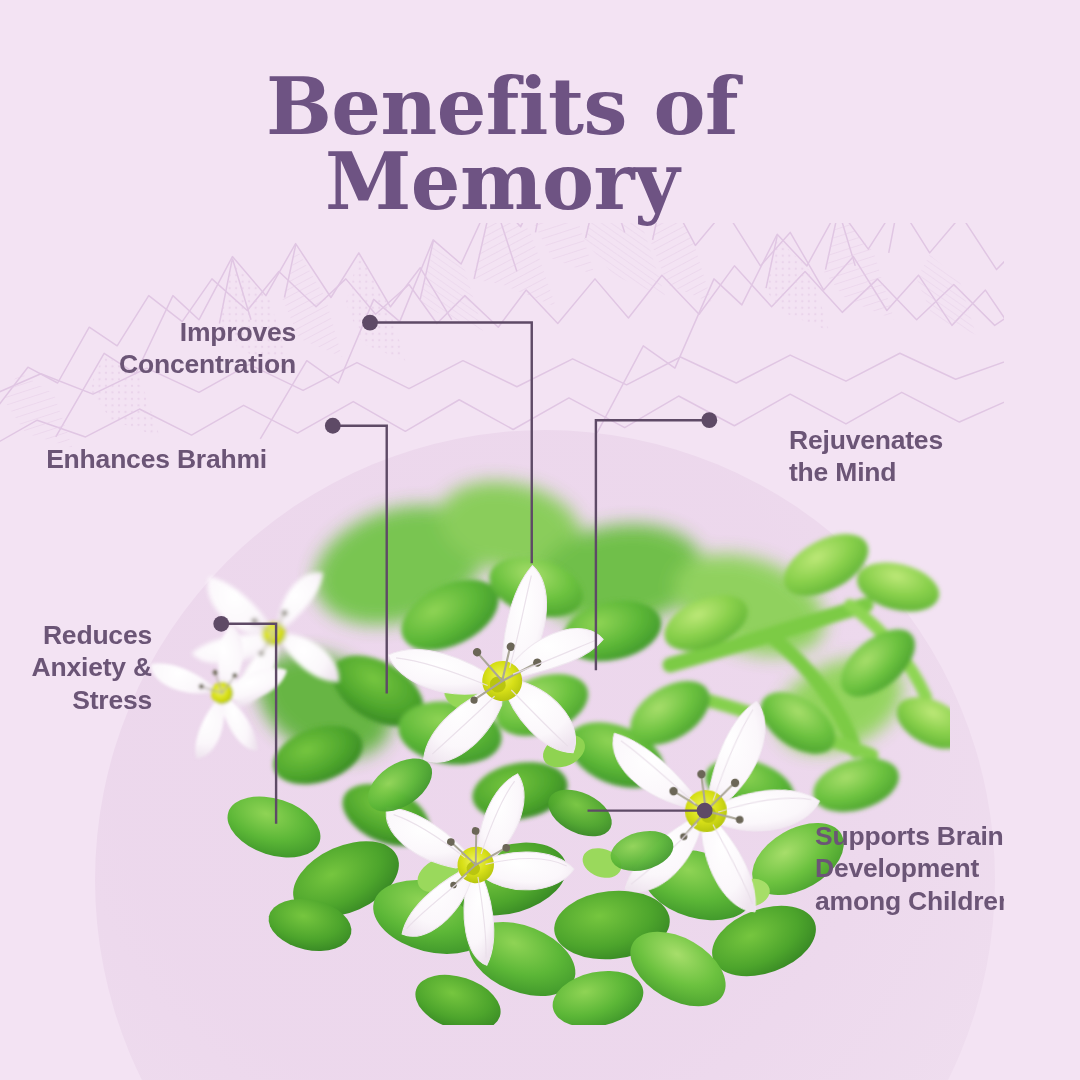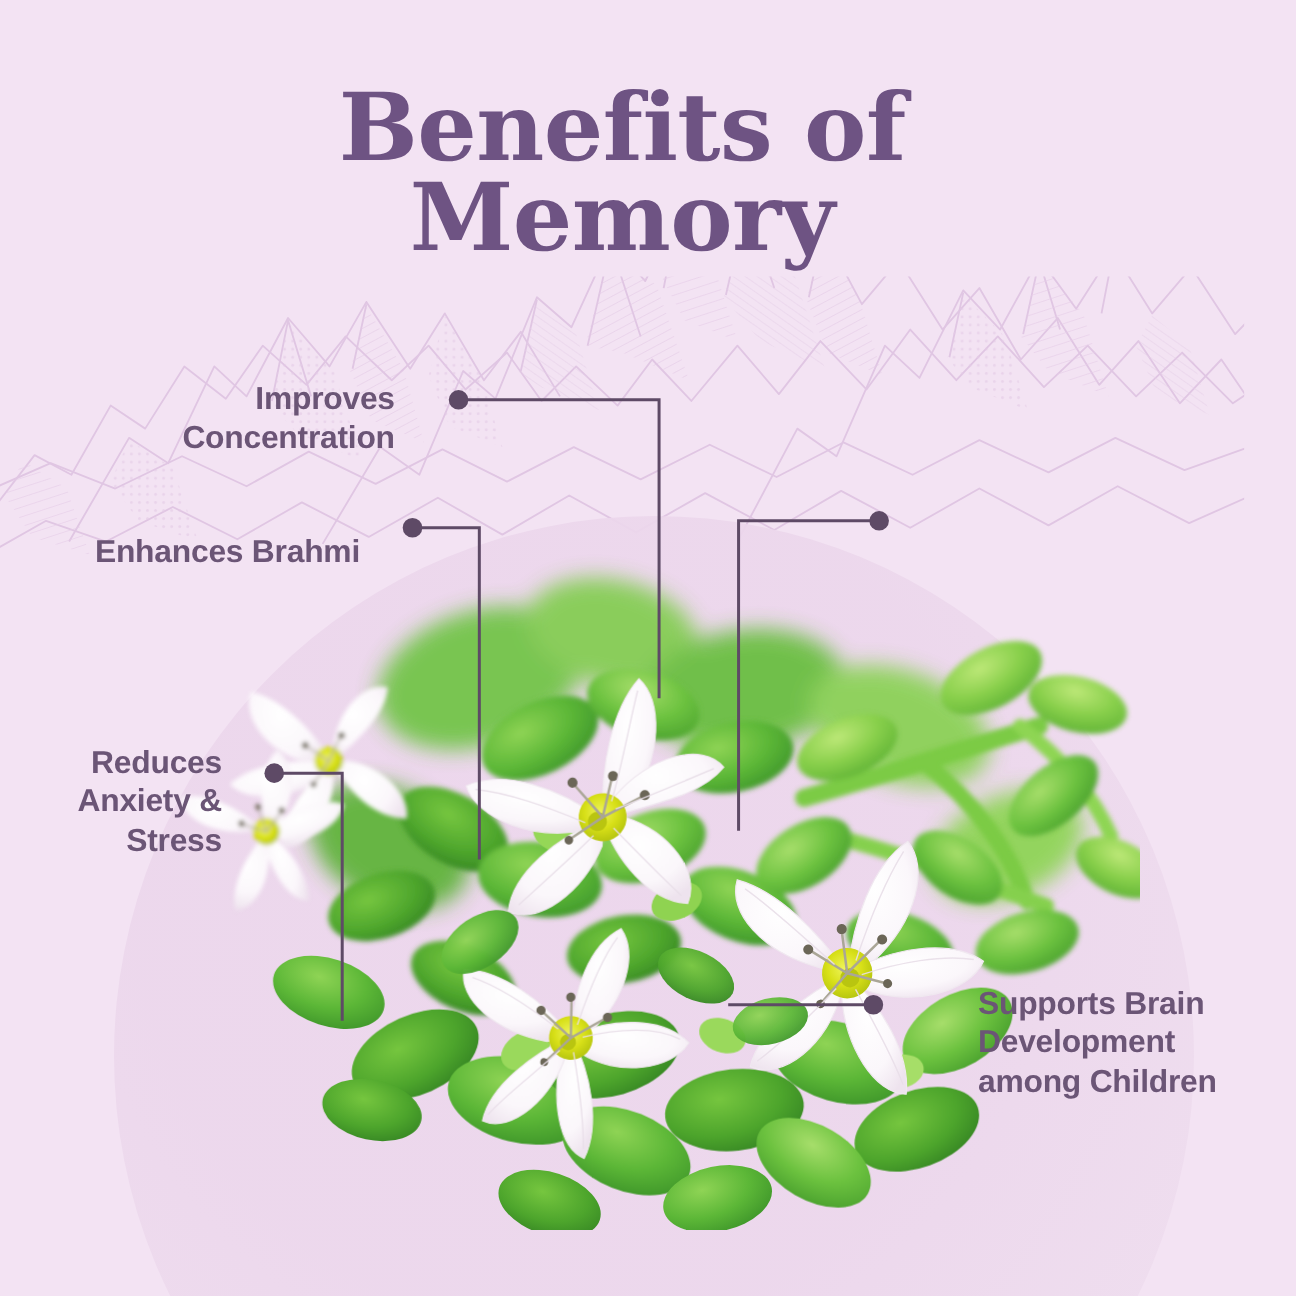--- a/index.html
+++ b/index.html
@@ -2,21 +2,21 @@
 <html><head>
 <meta charset="utf-8">
 <style>
   html,body{margin:0;padding:0;}
   body{
     width:1080px;height:1080px;
     background:#f3e3f3;
     font-family:"Liberation Sans", sans-serif;
     overflow:hidden;
   }
-  #stage{position:relative;width:1004px;height:1080px;overflow:hidden;background:#f3e3f3;padding-left:33px;}
+  #stage{position:relative;width:1004px;height:1080px;overflow:hidden;background:#f3e3f3;}
 
   
   .layer{position:absolute;inset:0;}
   #mountains{opacity:1;}
   #circle-backdrop{position:absolute;left:95px;top:430px;width:900px;height:900px;border-radius:50%;
       background:radial-gradient(circle at 42% 35%, #ecd6ec 0%, #ecd7ec 46%, #eedcee 72%, #f1e1f1 100%);
       opacity:.92;}
 
   
   #title{position:absolute;left:0;right:0;top:70px;text-align:center;
@@ -372,17 +372,19 @@
     <span class="ln">Benefits of</span>
     <span class="ln">Memory</span>
   </div>
 
   <div class="label r" id="lbl-concentration">Improves
 Concentration</div>
   <div class="label r" id="lbl-memory">Enhances Brahmi</div>
   <div class="label r" id="lbl-anxiety">Reduces
 Anxiety &amp;
 Stress</div>
+  <div class="label l" id="lbl-rejuvenate">Rejuvenates
+the Mind</div>
   <div class="label l" id="lbl-children">Supports Brain
 Development
 among Children</div>
 
 </div>
 
 </body></html>

